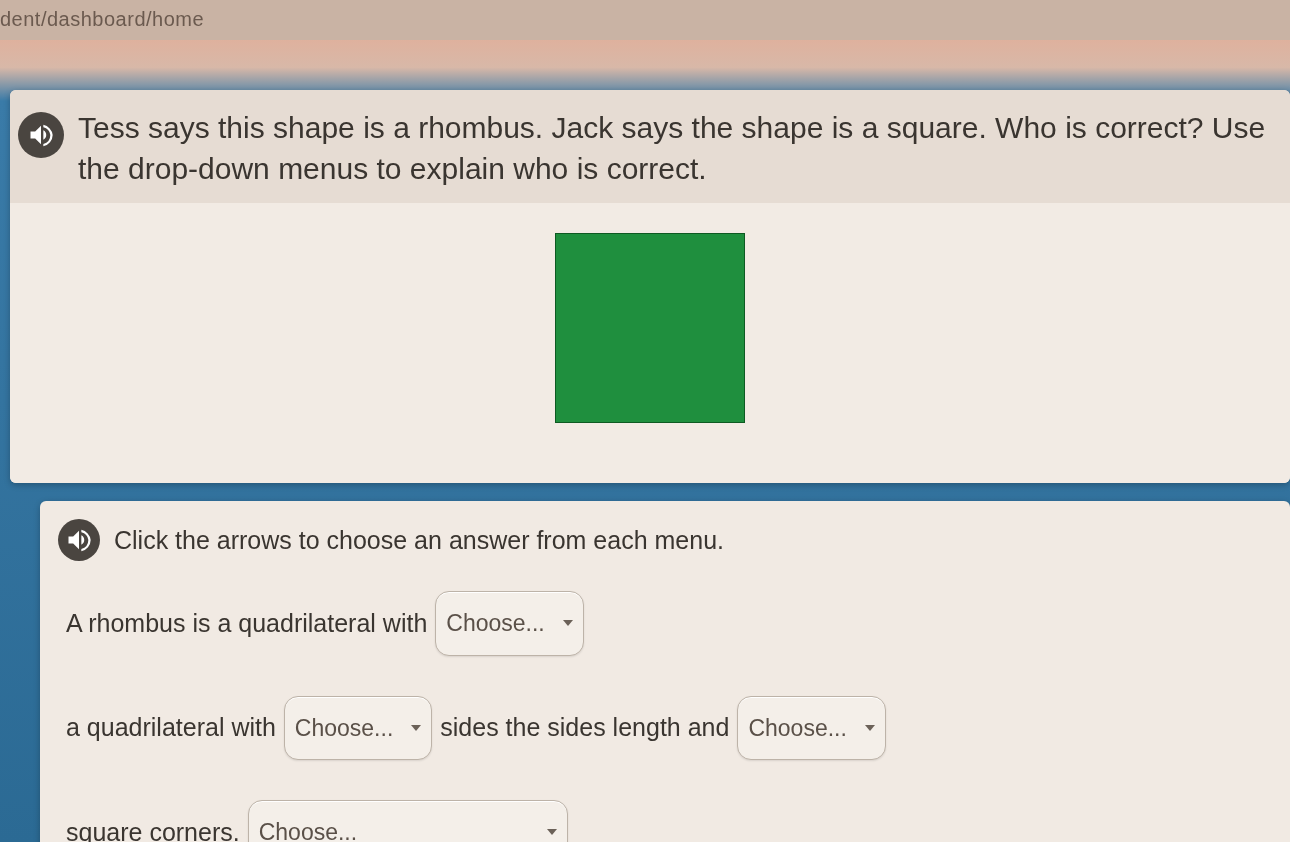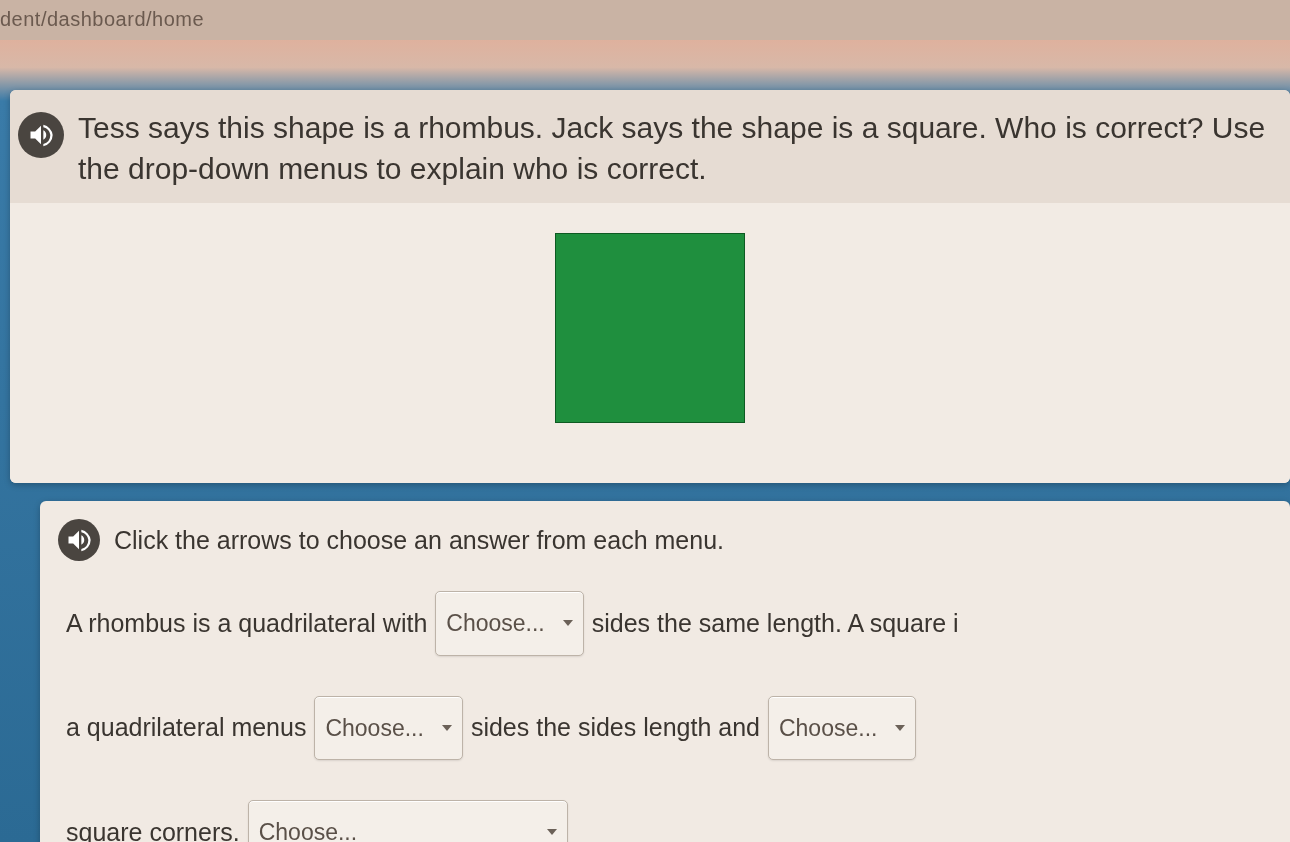--- a/index.html
+++ b/index.html
@@ -92,21 +92,21 @@
     flex-wrap: wrap;
     align-items: center;
     gap: 20px 8px;
   }
   .answer-body span.txt { white-space: nowrap; }
   .dropdown {
     display: inline-flex;
     align-items: center;
     background: #f4efe9;
     border: 1px solid #bdb3a8;
-    border-radius: 5px;
+    border-radius: 14px;
     padding: 6px 10px;
     font-size: 23px;
     color: #5a5048;
     cursor: pointer;
     min-width: 140px;
     justify-content: space-between;
     gap: 18px;
     box-shadow: inset 0 1px 0 #fff, 0 1px 2px rgba(0,0,0,0.1);
   }
   .dropdown.wide { min-width: 320px; }
@@ -151,25 +151,24 @@
     </div>
 
     <div class="answer-body">
       <span class="txt">A rhombus is a quadrilateral with</span>
 
       <div class="dropdown">
         <span>Choose...</span>
         <span class="caret"></span>
       </div>
 
-      <span class="txt">sides the same length. A square i</span>
 
       <span style="flex-basis:100%; height:0;"></span>
 
-      <span class="txt">a quadrilateral menus</span>
+      <span class="txt">a quadrilateral with</span>
 
       <div class="dropdown">
         <span>Choose...</span>
         <span class="caret"></span>
       </div>
 
       <span class="txt">sides the sides length and</span>
 
       <div class="dropdown">
         <span>Choose...</span>

